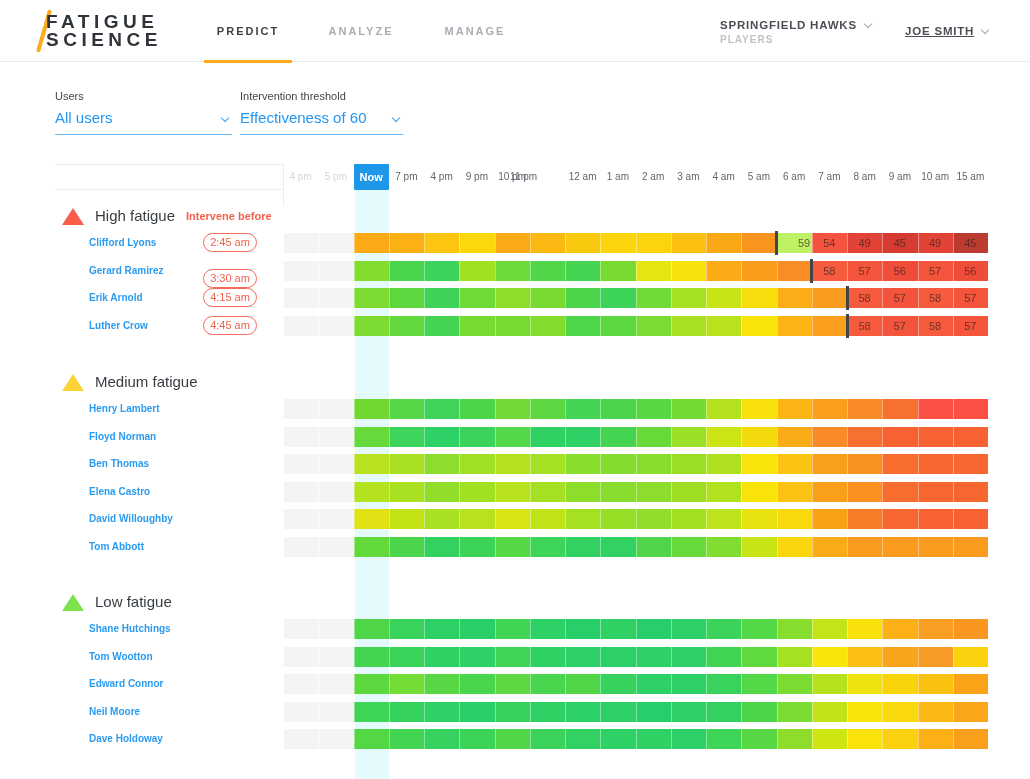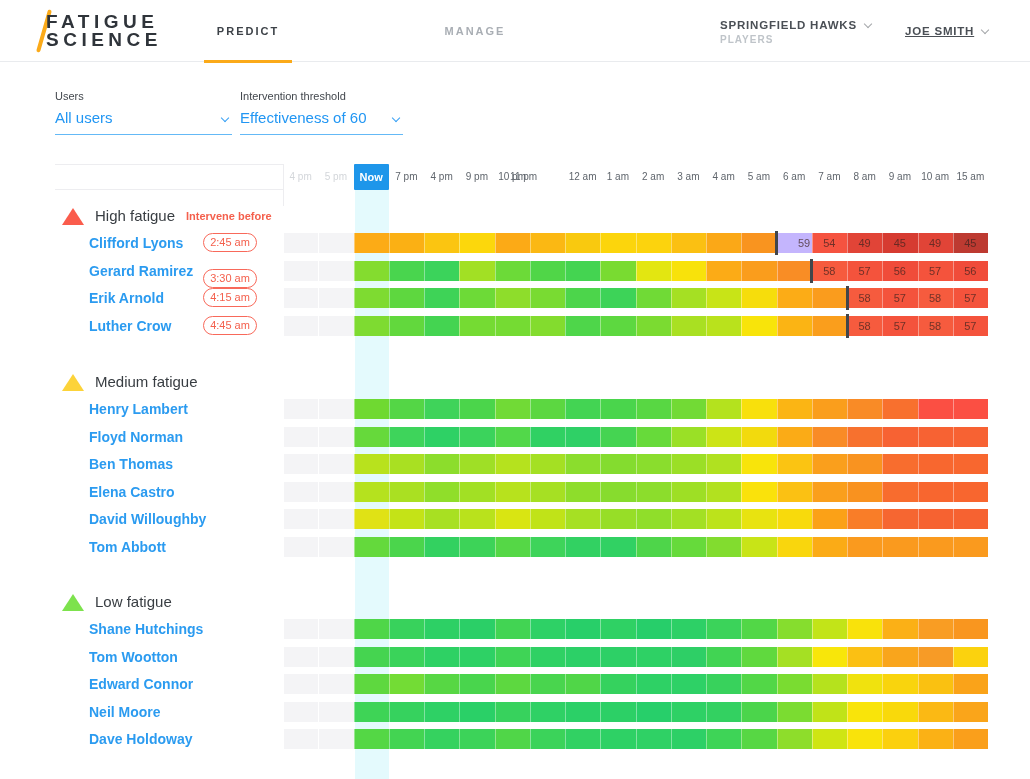--- a/index.html
+++ b/index.html
@@ -48,40 +48,41 @@
   .axis-label.past { color:#d3d6da; }
   .axis-label.now { color:#fff; font-weight:bold; font-size:11px; border-radius:1px; }
   
   .now-stripe { position:absolute; top:190px; bottom:0; z-index:0; }
   .sec-header { position:absolute; height:22px; z-index:2; }
   .tri { position:absolute; left:62px; top:3px; width:0; height:0;
          border-left:11px solid transparent; border-right:11px solid transparent; }
   .sec-title { position:absolute; left:95px; top:2px; font-size:15px; color:#383d42; }
   .sec-note  { position:absolute; left:186px; top:5px; font-size:11px; font-weight:bold; }
   .player-label { position:absolute; left:89px; width:120px; height:20px; line-height:20px;
-                  font-size:14px; font-weight:bold; color:#2b9bf0; cursor:pointer; z-index:2; }
+                  font-size:10px; font-weight:bold; color:#2b9bf0; cursor:pointer; z-index:2; }
   .chip { position:absolute; left:203px; width:54px; height:19px; line-height:17px;
           text-align:center; font-size:11px; border-radius:10px; border:1px solid #f8695a;
           background:#fff; z-index:2; }
   .bar { position:absolute; left:283px; height:20px; width:705px; display:flex; z-index:1; }
   .cell { flex:0 0 35.25px; height:20px; box-shadow: inset 1px 0 0 rgba(255,255,255,.4);
           font-size:11px; line-height:20px; text-align:center; color:rgba(61,35,30,.72); }
   .cell.gray { background:#f4f4f6; box-shadow: inset 1px 0 0 #ffffff; }
   .marker { position:absolute; top:-2px; width:3px; height:24px; background:#41464b; z-index:3; }
 </style>
 </head>
 <body>
 
 <div class="header">
   <div class="logo-slash"></div>
   <div class="logo-text">
     <div>FATIGUE</div>
     <div>SCIENCE</div>
   </div>
   <div class="tab tab-predict active">PREDICT</div>
+  <div class="tab tab-analyze">ANALYZE</div>
   <div class="tab tab-manage">MANAGE</div>
   <div class="team">
     <div class="team-name"><span>SPRINGFIELD HAWKS</span><span class="chev"></span></div>
     <div class="team-sub">PLAYERS</div>
   </div>
   <div class="user"><span>JOE SMITH</span><span class="chev"></span></div>
 </div>
 
 <div class="filter filter-users">
   <div class="filter-label">Users</div>
@@ -133,21 +134,21 @@
       <div class="cell" style="background: rgb(251, 197, 17);"></div>
       <div class="cell" style="background: rgb(252, 215, 12);"></div>
       <div class="cell" style="background: rgb(252, 170, 22);"></div>
       <div class="cell" style="background: rgb(251, 184, 19);"></div>
       <div class="cell" style="background: rgb(249, 201, 15);"></div>
       <div class="cell" style="background: rgb(252, 213, 12);"></div>
       <div class="cell" style="background: rgb(252, 211, 13);"></div>
       <div class="cell" style="background: rgb(251, 192, 18);"></div>
       <div class="cell" style="background: rgb(251, 168, 23);"></div>
       <div class="cell" style="background: rgb(249, 148, 31);"></div>
-      <div class="cell" style="background: #c4b5fd; padding-left: 20px;">59</div>
+      <div class="cell" style="background: #bef264; padding-left: 20px;">59</div>
       <div class="cell" style="background: rgb(245, 83, 64);">54</div>
       <div class="cell" style="background: rgb(225, 68, 55);">49</div>
       <div class="cell" style="background: rgb(214, 59, 49);">45</div>
       <div class="cell" style="background: rgb(225, 68, 55);">49</div>
       <div class="cell" style="background: rgb(189, 58, 49);">45</div>
       <div class="marker" style="left: 492px;"></div>
     </div>
     <div class="player-label" style="top: 260.5px;">Gerard Ramirez</div>
     <div class="chip" style="top: 260.5px; color: rgb(244, 96, 77); margin-top: 8px;">3:30 am</div>
     <div class="bar" style="top: 260.5px;">

